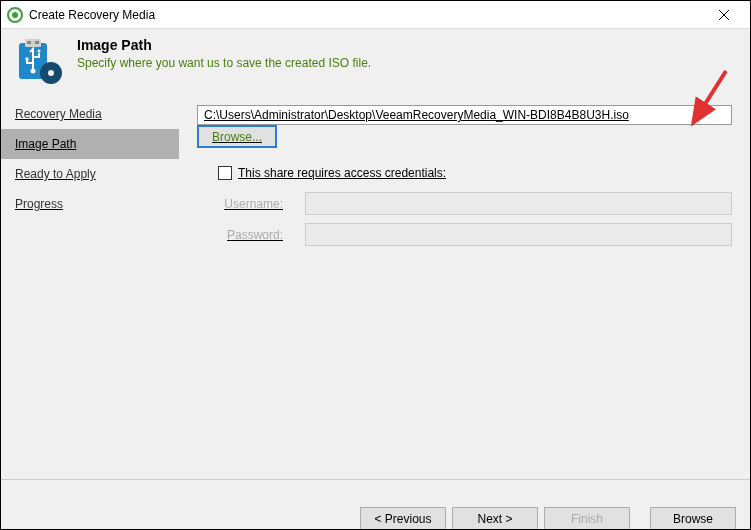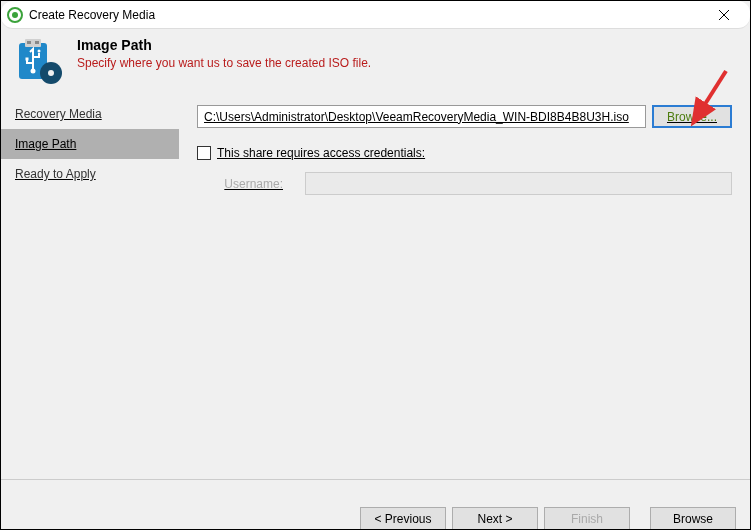--- a/index.html
+++ b/index.html
@@ -18,21 +18,20 @@
       flex-direction: column;
       position: relative;
     }
     .titlebar {
       height: 28px;
       background: #fff;
       border-bottom: 1px solid #ddd;
       display: flex;
       align-items: center;
       padding: 0 6px;
-      border-radius: 12px;
     }
     .titlebar .app-icon {
       width: 16px;
       height: 16px;
       margin-right: 6px;
       display: inline-block;
     }
     .titlebar .title-text {
       flex: 1;
       color: #000;
@@ -59,21 +58,21 @@
       margin-right: 14px;
       flex-shrink: 0;
     }
     .header-text h2 {
       font-size: 14px;
       font-weight: bold;
       color: #000;
       margin-bottom: 3px;
     }
     .header-text p {
-      color: #b91c1c;
+      color: #4d7c0f;
     }
     .main {
       flex: 1;
       display: flex;
       background: #f0f0f0;
       text-decoration: underline;
     }
     .sidebar {
       width: 178px;
       background: #f0f0f0;
@@ -93,22 +92,22 @@
       padding: 6px 18px;
       background: #f0f0f0;
     }
     .field-label {
       color: #333;
       margin-bottom: 4px;
       display: block;
     }
     .row {
       display: flex;
-      gap: 6px;
       margin-bottom: 18px;
+      flex-direction: column;
     }
     .text-input {
       flex: 1;
       height: 23px;
       border: 1px solid #999;
       padding: 2px 6px;
       background: #fff;
       font-size: 12px;
     }
     .browse-btn {
@@ -117,20 +116,21 @@
       border: 2px solid #2b7cd3;
       background: #e1e1e1;
       color: #4d7c0f;
       cursor: default;
       font-size: 12px;
     }
     .checkbox-row {
       display: flex;
       align-items: center;
       margin-bottom: 12px;
+      margin-left: 21px;
     }
     .checkbox-box {
       width: 14px;
       height: 14px;
       border: 1px solid #333;
       background: #fff;
       margin-right: 6px;
       display: inline-block;
     }
     .cred-row {
@@ -222,36 +222,41 @@
     <h2>Image Path</h2>
     <p>Specify where you want us to save the created ISO file.</p>
   </div>
 </div>
 
 <div class="main">
   <div class="sidebar">
     <div class="sidebar-item">Recovery Media</div>
     <div class="sidebar-item active">Image Path</div>
     <div class="sidebar-item">Ready to Apply</div>
+    <div class="sidebar-item">Progress</div>
   </div>
 
   <div class="content">
     <div class="row">
       <input type="text" class="text-input" value="C:\Users\Administrator\Desktop\VeeamRecoveryMedia_WIN-BDI8B4B8U3H.iso" style="">
       <button class="browse-btn">Browse...</button>
     </div>
 
     <div class="checkbox-row">
       <span class="checkbox-box"></span>
       <span>This share requires access credentials:</span>
     </div>
 
     <div class="cred-row">
       <span class="cred-label">Username:</span>
       <input type="text" class="cred-input" disabled="" style="">
+    </div>
+    <div class="cred-row">
+      <span class="cred-label">Password:</span>
+      <input type="password" class="cred-input" disabled="" style="">
     </div>
   </div>
 </div>
 
 <div class="footer">
   <button>&lt; Previous</button>
   <button>Next &gt;</button>
   <button class="disabled">Finish</button>
   <button class="cancel-btn">Browse</button>
 </div>

